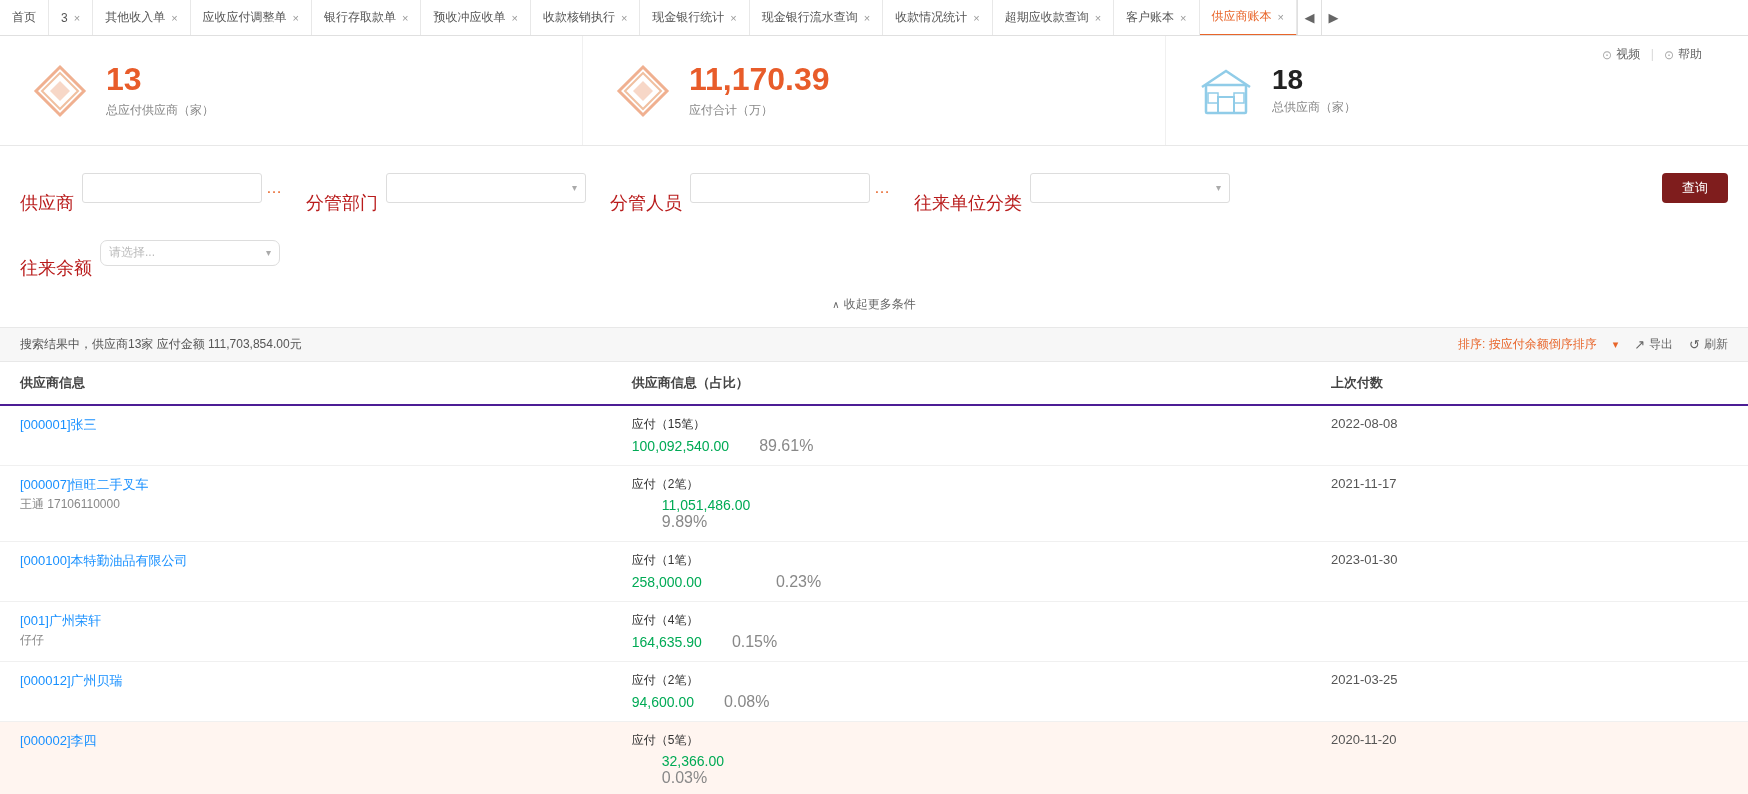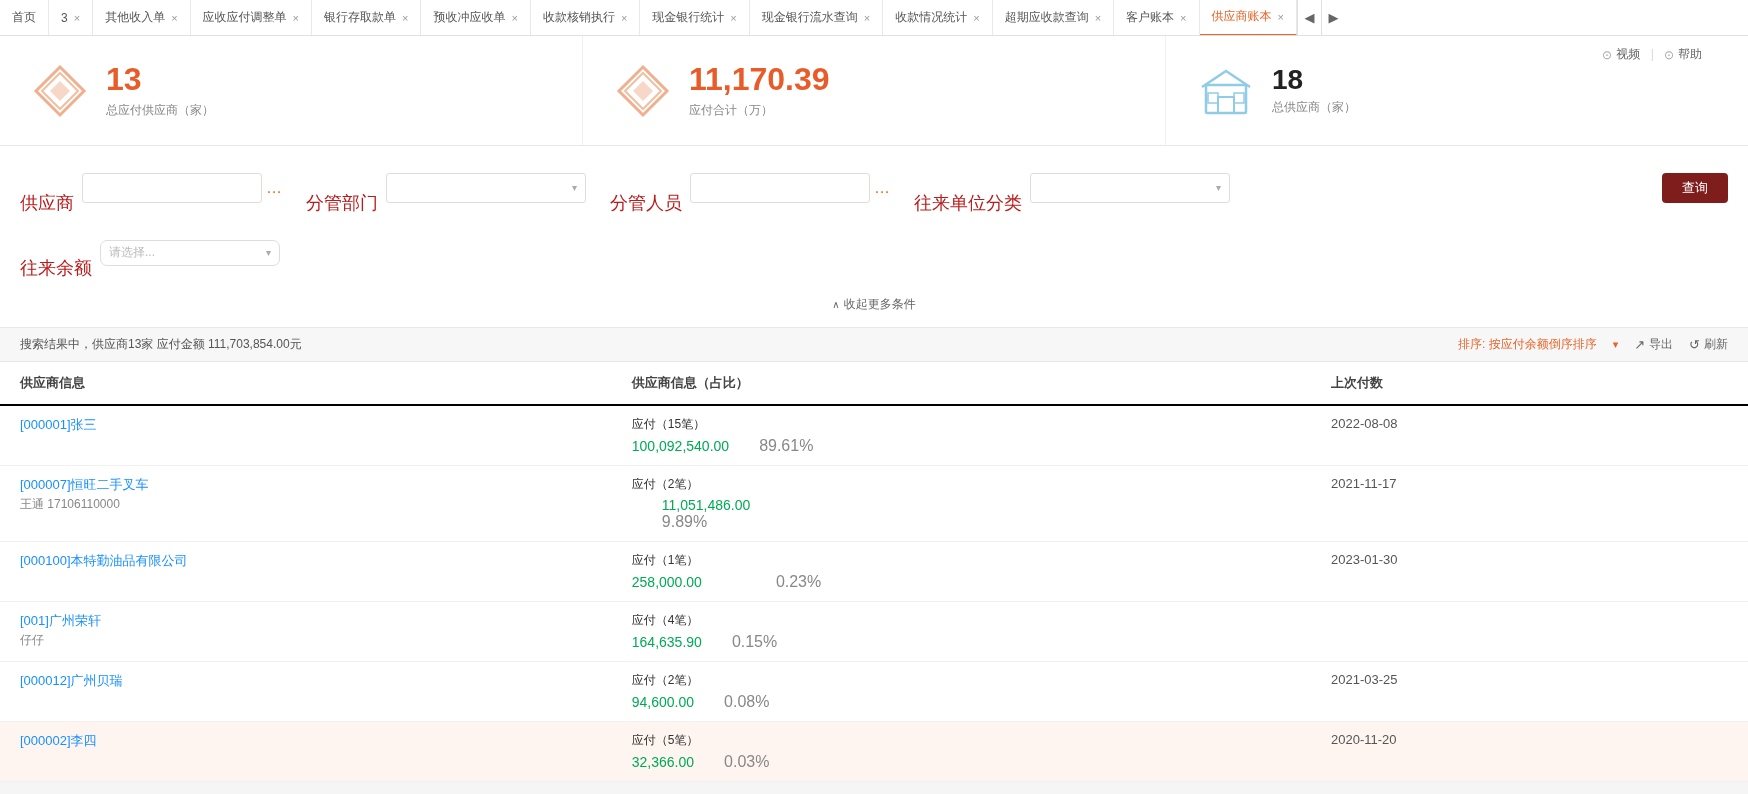--- a/index.html
+++ b/index.html
@@ -75,21 +75,21 @@
       display: flex; align-items: center; justify-content: space-between;
       background: #f7f7f7; padding: 8px 20px; border-bottom: 1px solid #e8e8e8; font-size: 12px; color: #555;
     }
     .result-bar .right-actions { display: flex; align-items: center; gap: 16px; }
     .sort-select { font-size: 12px; color: #e8652a; cursor: pointer; }
     .action-btn { font-size: 12px; color: #666; cursor: pointer; display: flex; align-items: center; gap: 4px; }
 
     
     .table-container { background: #fff; overflow-y: auto; }
     .data-table { width: 100%; border-collapse: collapse; }
-    .data-table thead tr { border-bottom: 2px solid #000000; }
+    .data-table thead tr { border-bottom: 2px solid #4c1d95; }
     .data-table th {
       padding: 12px 20px; text-align: left; font-weight: 600; font-size: 13px; color: #444;
       background: #fff;
     }
     .data-table tbody tr { border-bottom: 1px solid #f0f0f0; }
     .data-table tbody tr:last-child { background: #fff5f0; }
     .data-table td { padding: 10px 20px; vertical-align: top; font-size: 13px; }
     .supplier-link { color: #1890ff; cursor: pointer; text-decoration: none; }
     .supplier-sub { font-size: 12px; color: #888; margin-top: 2px; }
     .amount-green { color: #00aa55; font-size: 14px; font-weight: 500; }
@@ -343,21 +343,21 @@
               <span class="amount-green">94,600.00</span>
               <span class="tx-percent">0.08%</span>
             </div>
           </td>
           <td class="date-text">2021-03-25</td>
         </tr>
         <tr class="last-row-highlighted">
           <td><a class="supplier-link" href="#">[000002]李四</a></td>
           <td>
             <div class="tx-label">应付（5笔）</div>
-            <div style="display: flex; align-items: baseline; margin-top: 4px;">
+            <div style="display: flex; align-items: baseline; margin-top: 4px; flex-direction: column;">
               <span class="amount-green">32,366.00</span>
               <span class="tx-percent">0.03%</span>
             </div>
           </td>
           <td class="date-text">2020-11-20</td>
         </tr>
       </tbody>
   </table>
 </div>
 

